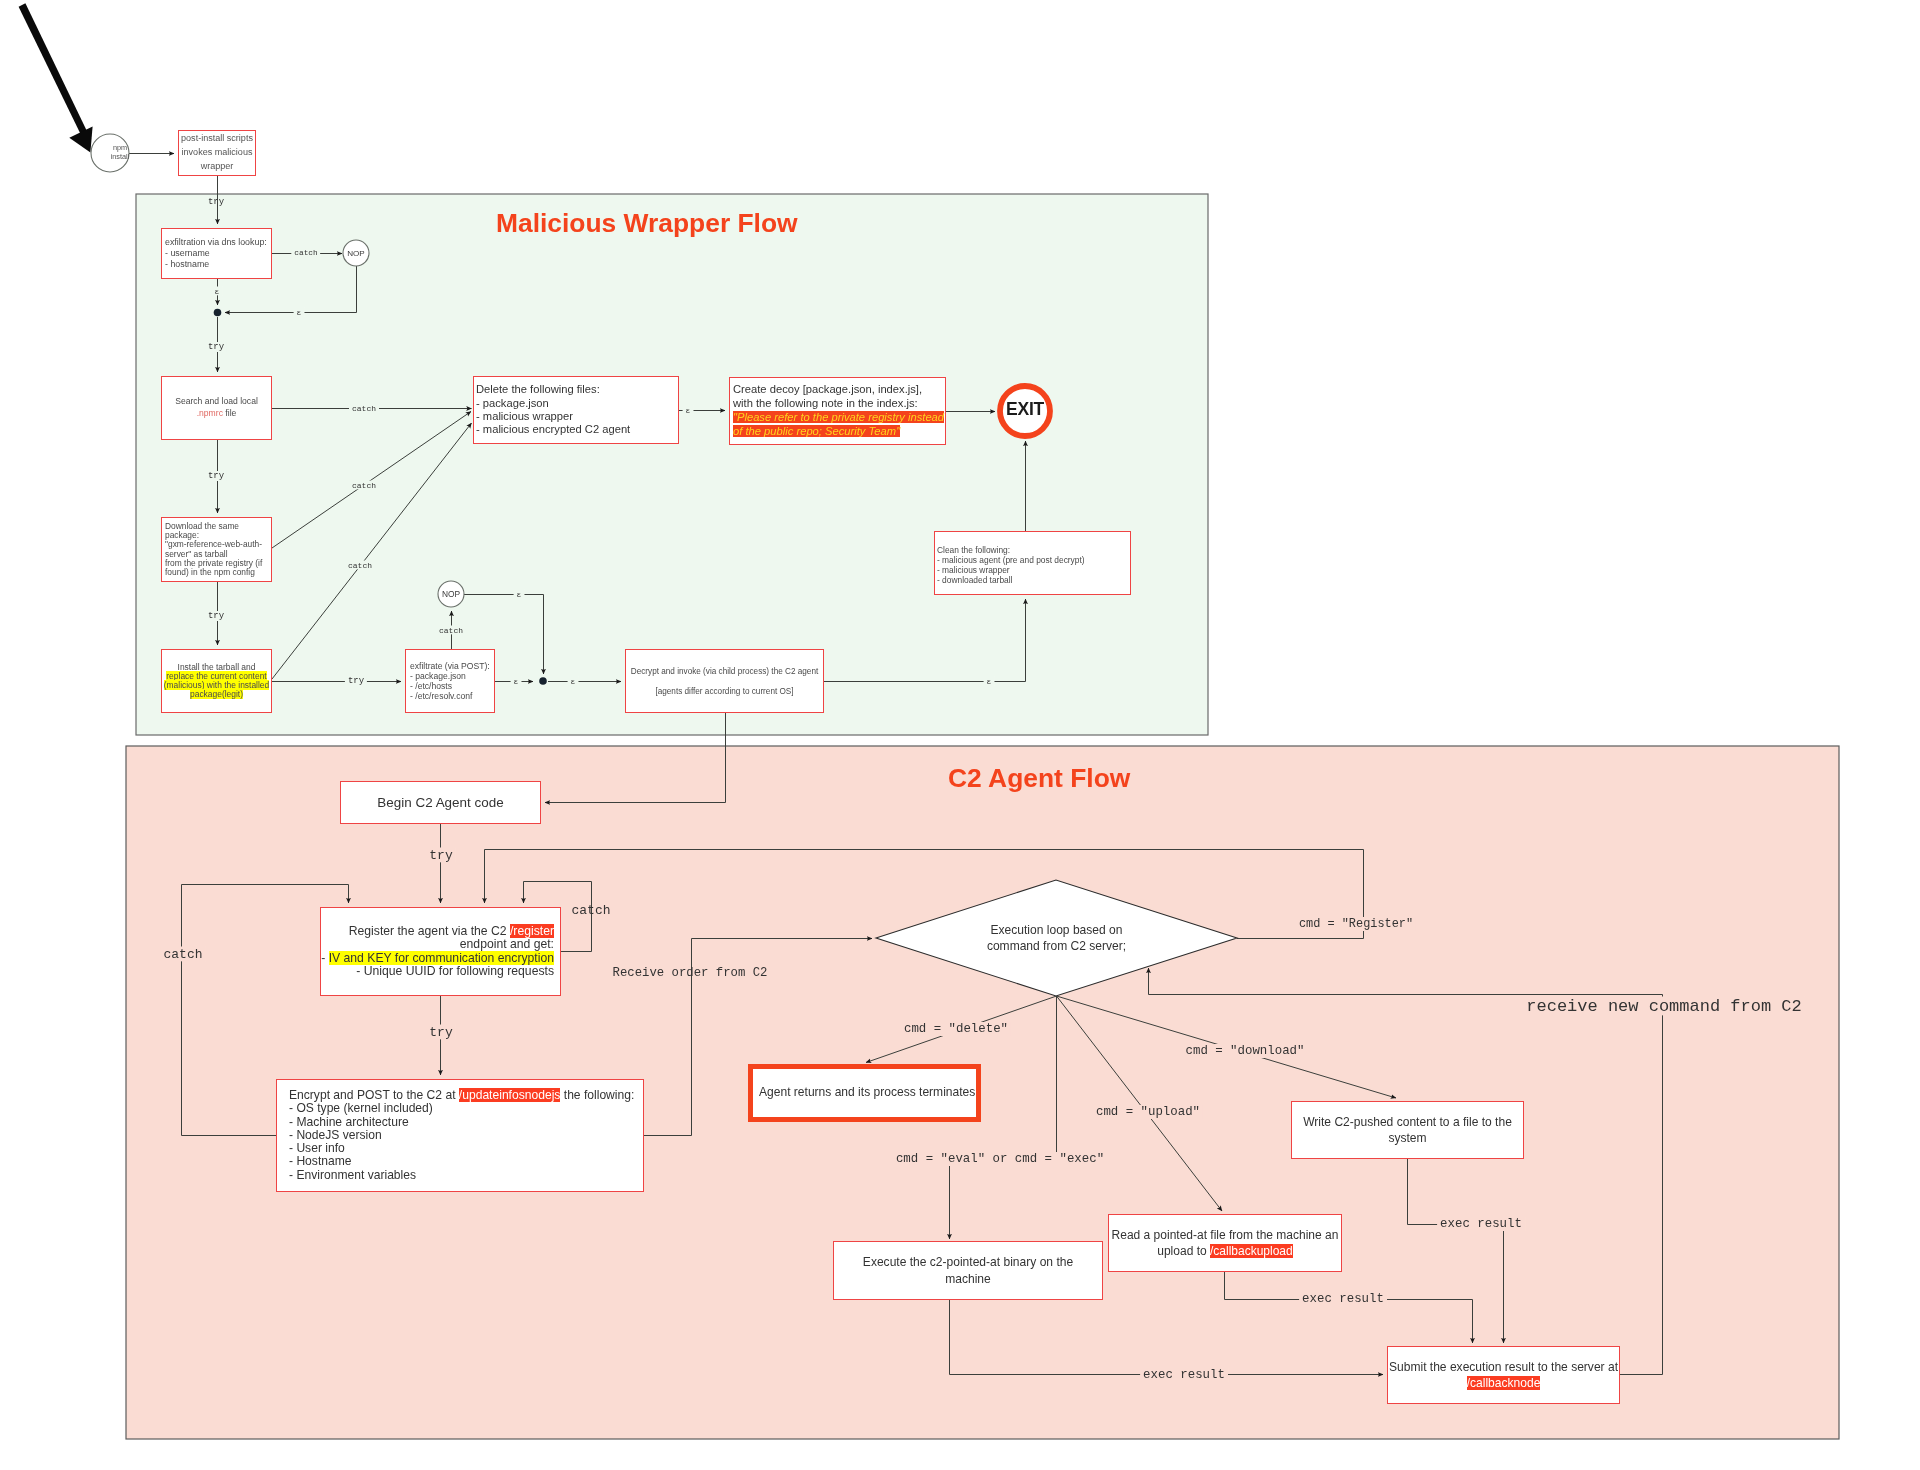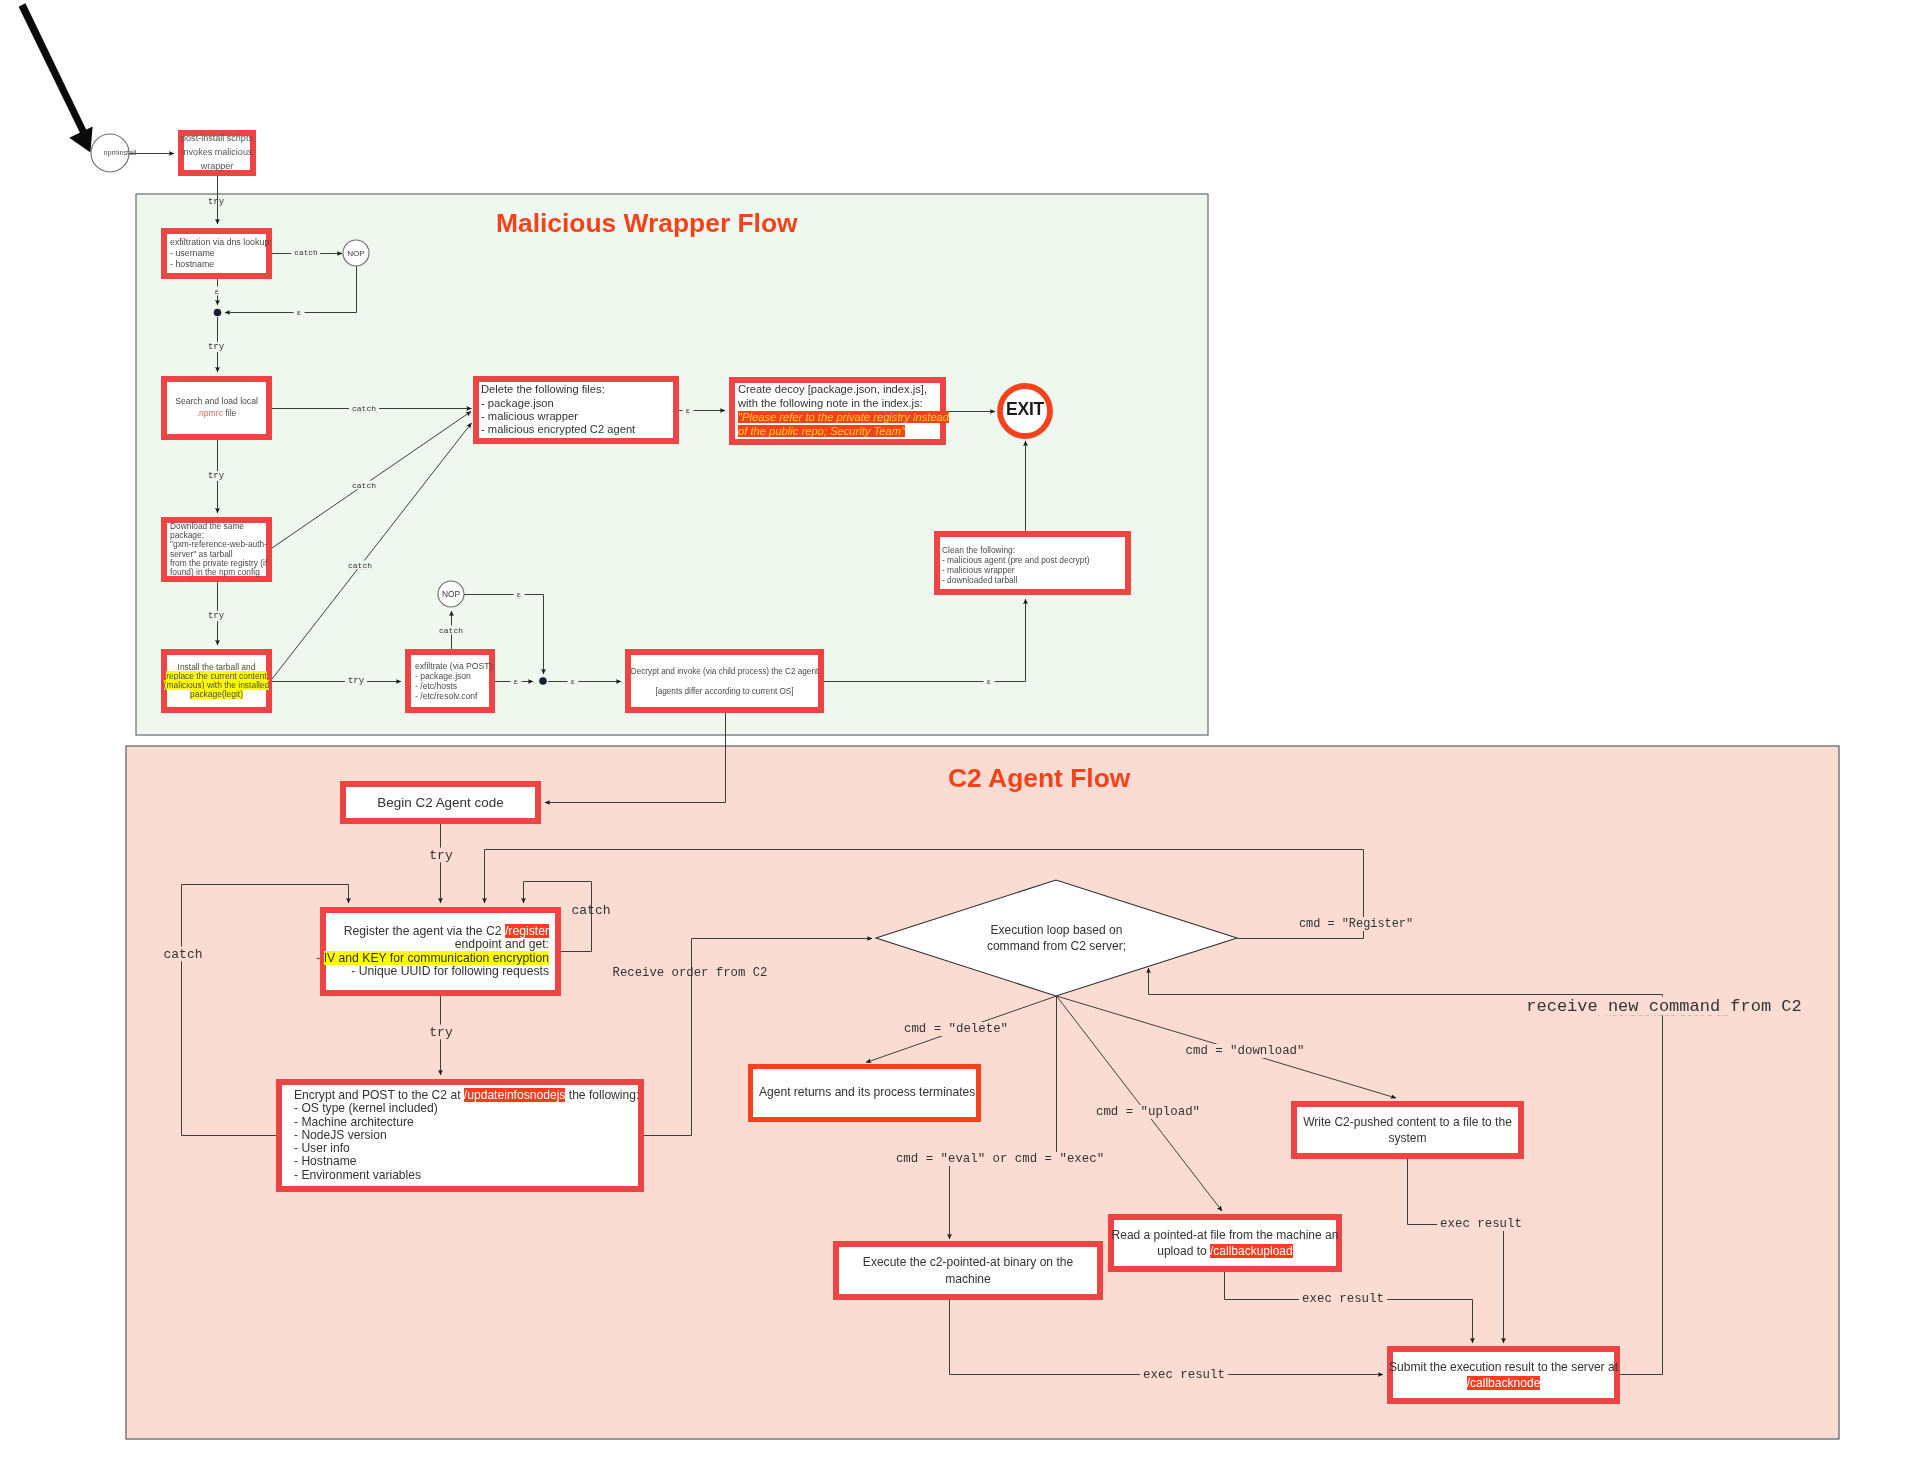--- a/index.html
+++ b/index.html
@@ -1,20 +1,20 @@
 <!DOCTYPE html>
 <html><head>
 <meta charset="utf-8">
 <style>
   html,body{margin:0;padding:0;background:#ffffff;}
   body{width:1920px;height:1470px;font-family:"Liberation Sans",sans-serif;overflow:hidden;}
   #stage{position:relative;width:1920px;height:1470px;background:#fff;}
   .node,.lbl,.ptitle,.circ{will-change:transform;}
   svg#sheet{position:absolute;left:0;top:0;display:block;}
-  .node{position:absolute;box-sizing:border-box;background:#fff;border:6px solid #ef4444;
+  .node{position:absolute;box-sizing:border-box;background:#fff;border:1px solid #ef4444;
         font-size:13px;line-height:13.2px;color:#333;display:flex;flex-direction:column;justify-content:center;white-space:nowrap;}
   .node.pad{padding:0 6px;}
   .node.ctr{text-align:center;align-items:center;}
   .lbl{position:absolute;color:#333;white-space:nowrap;transform:translate(-50%,-50%);padding:0 3px;font-family:Liberation Mono, monospace;}
   .lbl.g{background:#eef8ef;}
   .lbl.p{background:#fadcd3;}
   .ptitle{position:absolute;font-weight:bold;color:#f4431c;white-space:nowrap;}
   .hl-y{background:#ffff00;}
   .hl-r{background:#fb3c21;color:#ffffff;}
   .hl-r2{background:#f4431c;color:#ffd21e;font-style:italic;}
@@ -80,21 +80,21 @@
   <g id="nodeshapes">
     <circle cx="110" cy="153" r="19" fill="#fff" stroke="#6a706a" stroke-width="1.1"></circle>
     <circle cx="356" cy="253" r="13" fill="#fff" stroke="#6a706a" stroke-width="1.1"></circle>
     <circle cx="451" cy="594" r="13" fill="#fff" stroke="#6a706a" stroke-width="1.1"></circle>
     <circle cx="217.5" cy="312.5" r="3.8" fill="#16222e"></circle>
     <circle cx="543" cy="681" r="3.8" fill="#16222e"></circle>
     <circle cx="1025" cy="411" r="25" fill="#fff" stroke="#f4431c" stroke-width="5.8"></circle>
     <polygon points="876,938 1056,880 1237,938 1056,996" fill="#fff" stroke="#2c2c2c" stroke-width="1.1"></polygon>
   </g>
 </svg>
-  <div class="circ" style="left:91px;top:134px;width:58px;height:38px;border:none;background:none;font-size:7.3px;color:#555;line-height:8.9px;">
+  <div class="circ" style="left:91px;top:134px;width:58px;height:38px;border:none;background:none;flex-direction:column;font-size:7.3px;color:#555;line-height:8.9px;">
       <div>npm</div>
       <div>install</div>
     </div>
   <div class="node ctr" style="left:178px;top:130px;width:78px;height:46px;font-size:9.05px;line-height:13.8px;color:#555;">
       <div>post-install scripts</div>
       <div>invokes malicious</div>
       <div>wrapper</div>
     </div>
   <div class="node pad" style="left:161px;top:228px;width:111px;height:51px;font-size:8.85px;line-height:11.1px;color:#4a4a4a;padding-left:3px;">
       <div>exfiltration via dns lookup:</div>

